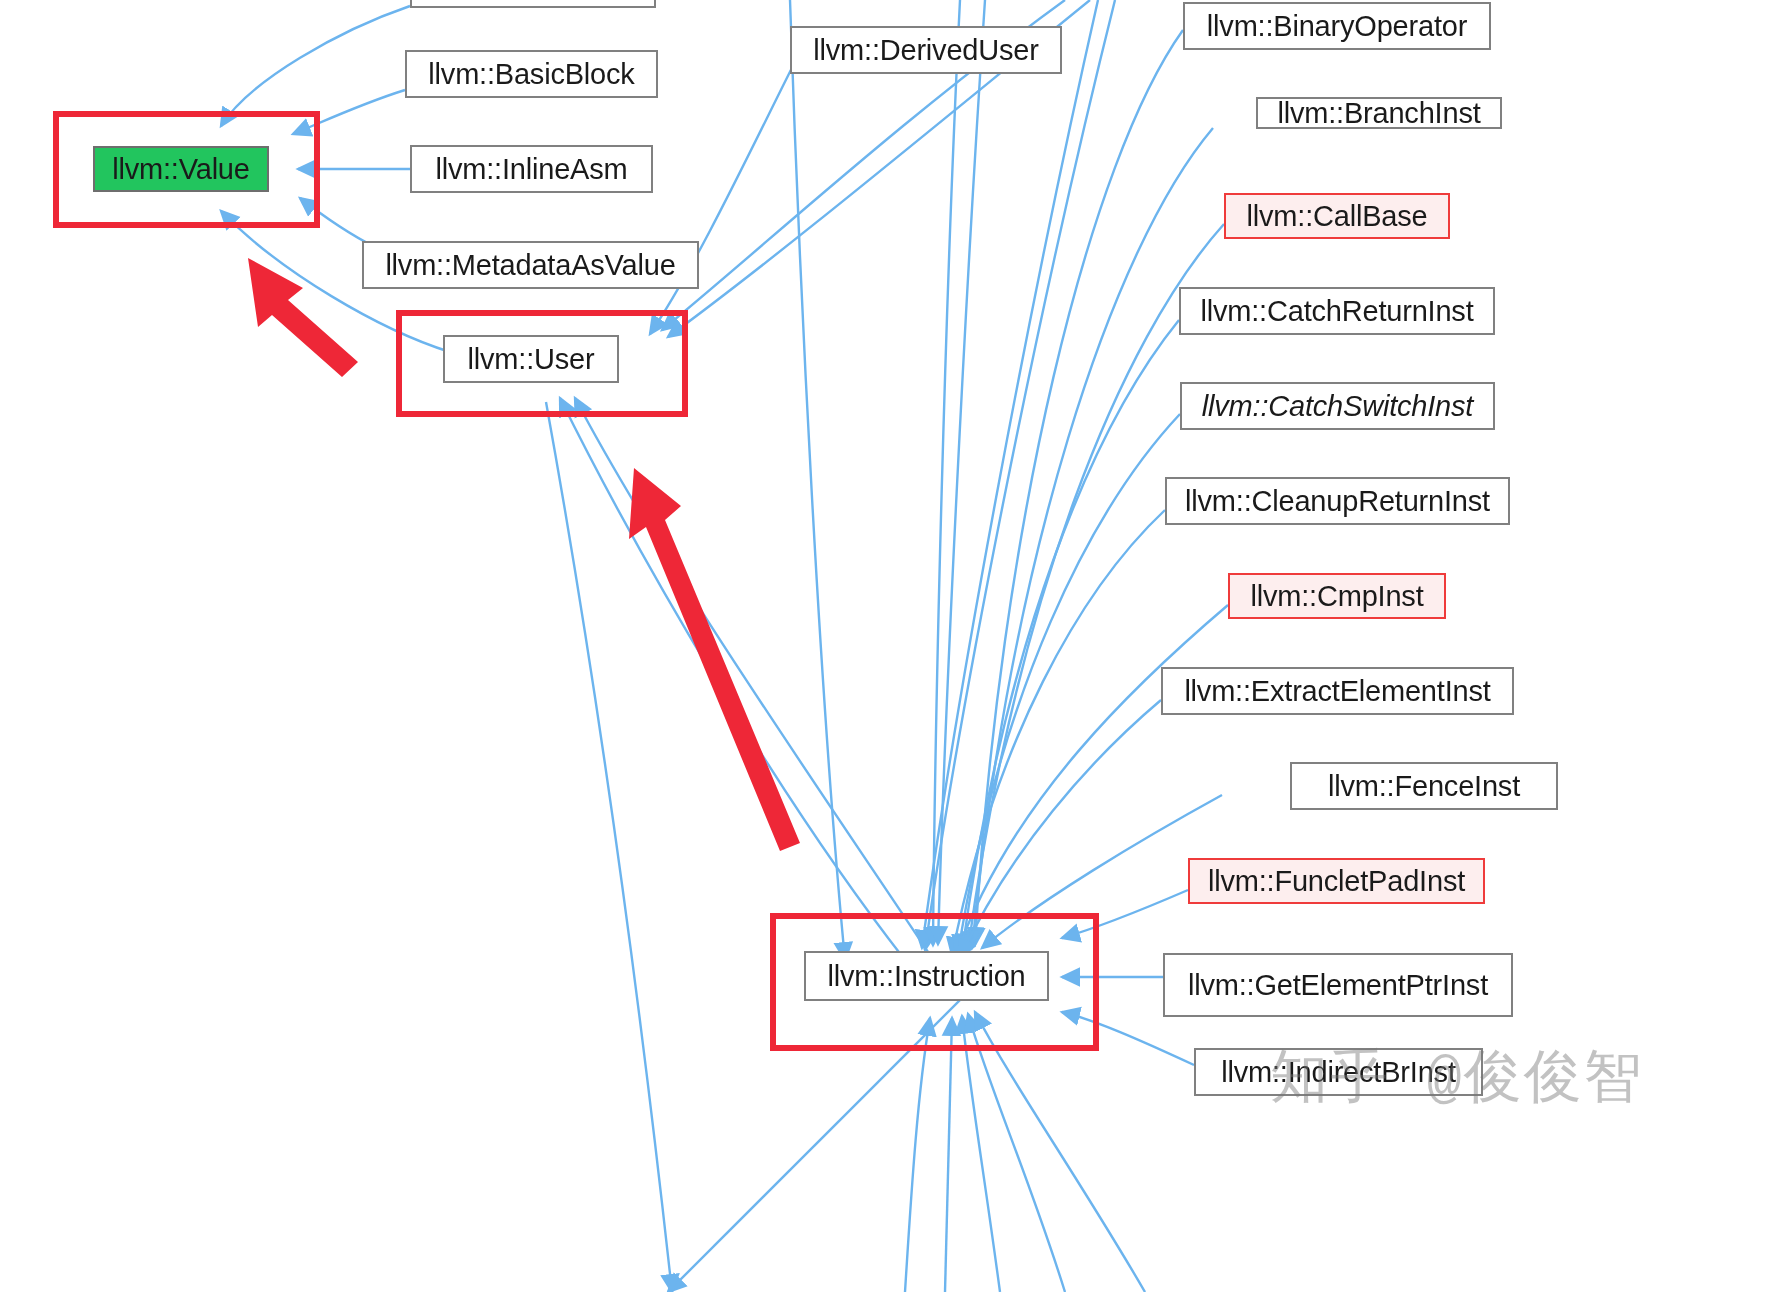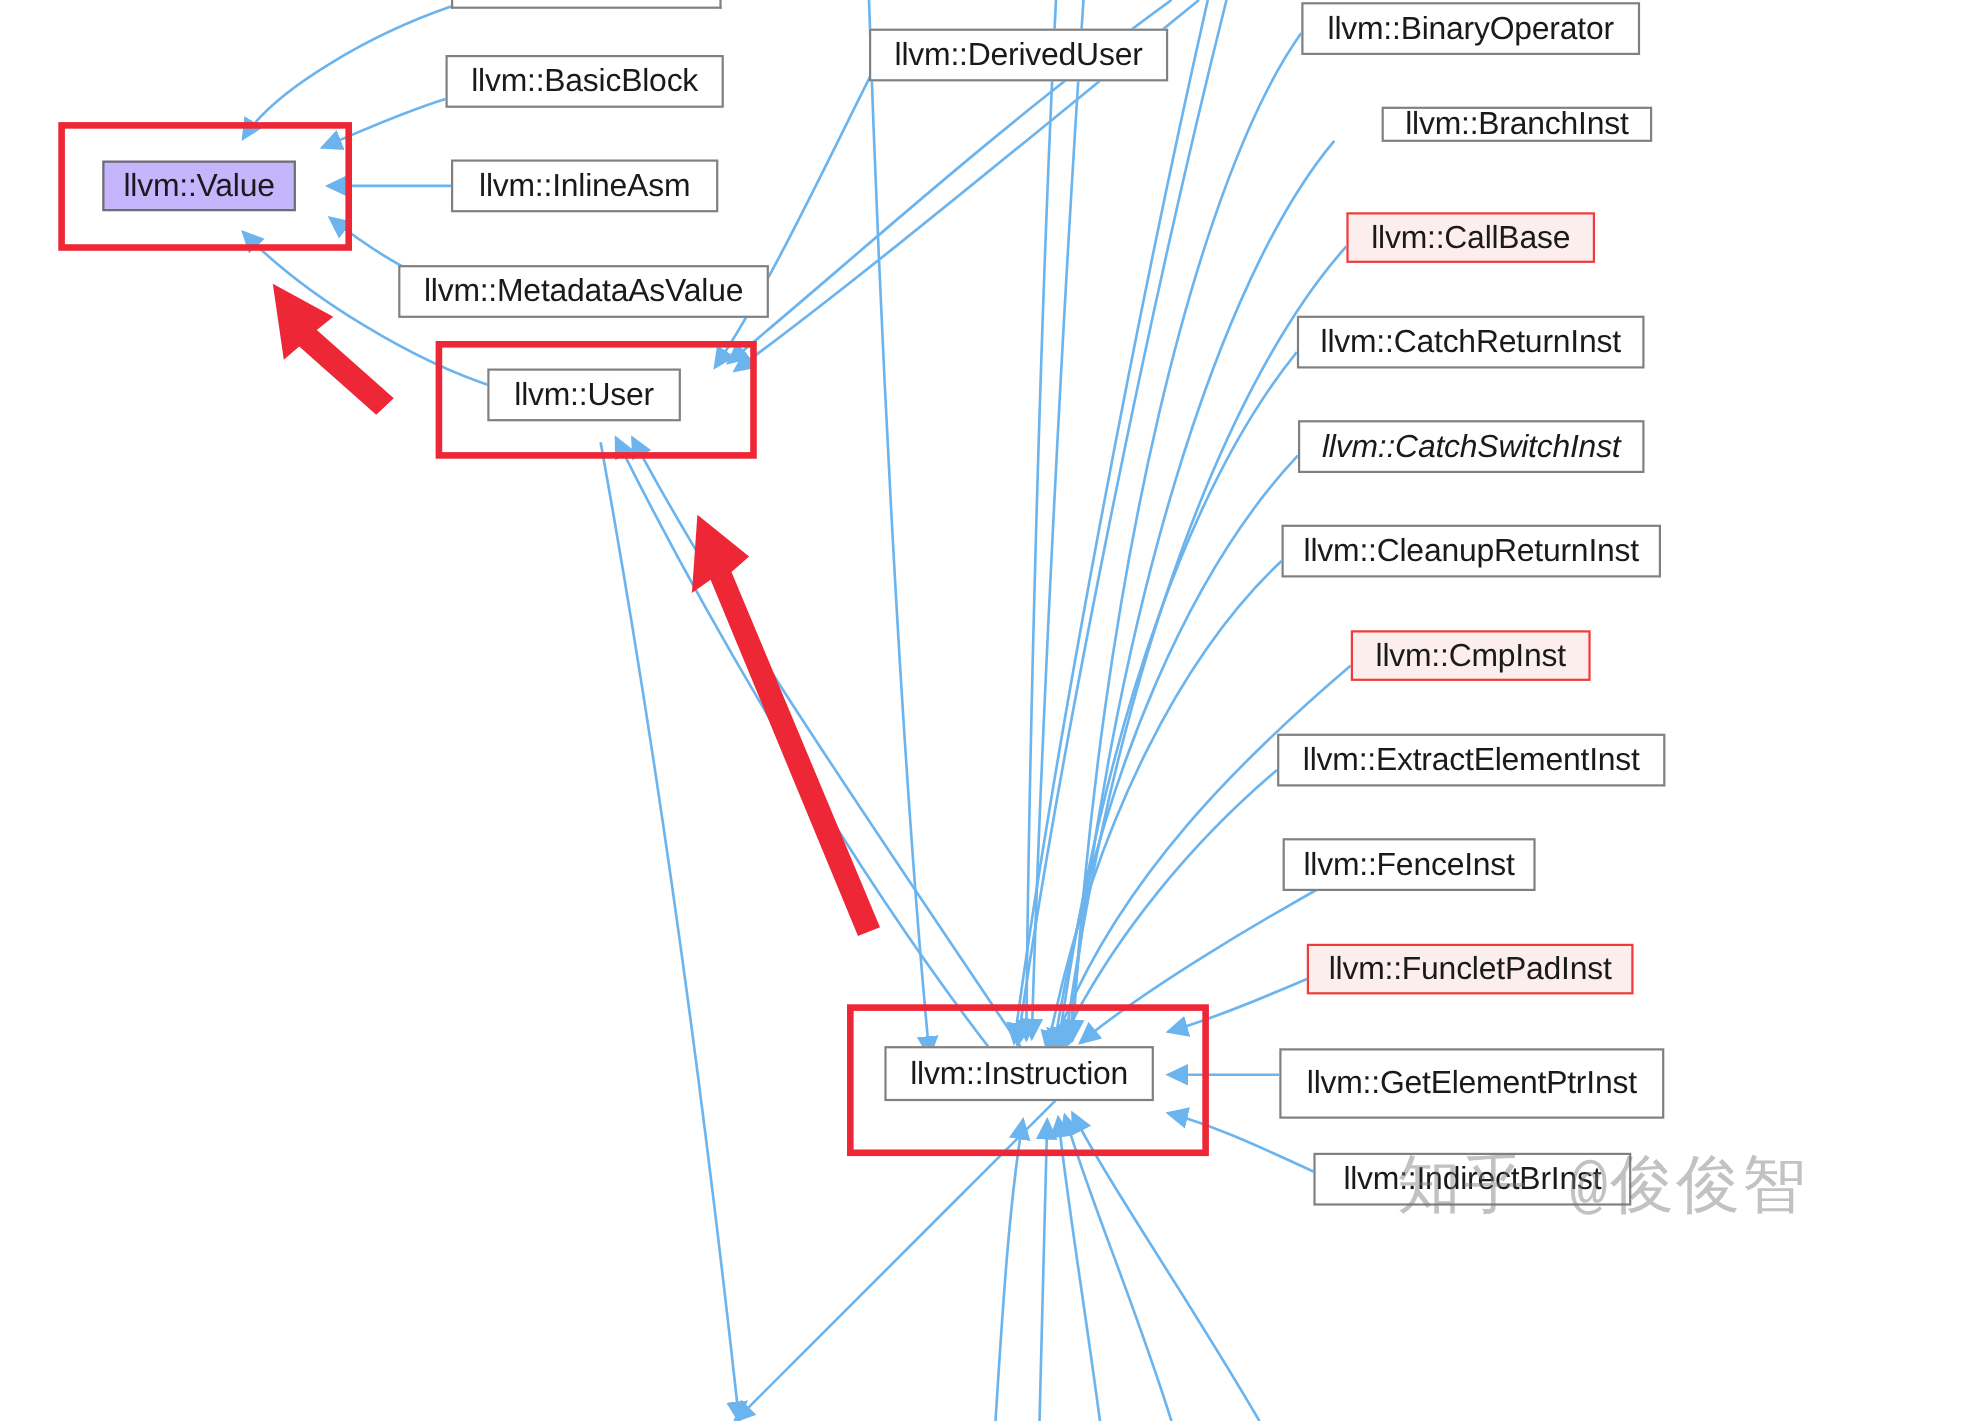--- a/index.html
+++ b/index.html
@@ -34,21 +34,21 @@
     background: #ffffff;
     border: 2px solid #808080;
     color: #1a1a1a;
     font-size: 29px;
     line-height: 1;
     white-space: nowrap;
     letter-spacing: -0.2px;
     z-index: 3;
   }
   .node.root {
-    background: #c4b5fd;
+    background: #22c55e;
     border: 2px solid #6e6e6e;
   }
   .node.abstract {
     background: #fdeeee;
     border: 2px solid #ef3b3b;
   }
   .node.clipped-top {
     border-top: none;
   }
   .hl {
@@ -158,21 +158,21 @@
   <div class="node" style="left:1179px; top:287px; width:316px; height:48px;">llvm::CatchReturnInst</div>
 
   <div class="node" style="left:1180px; top:382px; width:315px; height:48px;font-style:italic;">llvm::CatchSwitchInst</div>
 
   <div class="node" style="left:1165px; top:477px; width:345px; height:48px;">llvm::CleanupReturnInst</div>
 
   <div class="node abstract" style="left:1228px; top:573px; width:218px; height:46px;">llvm::CmpInst</div>
 
   <div class="node" style="left:1161px; top:667px; width:353px; height:48px;">llvm::ExtractElementInst</div>
 
-  <div class="node" style="left:1166px; top:762px; width:230px; height:48px;text-align:center;">llvm::FenceInst</div>
+  <div class="node" style="left:1290px; top:762px; width:268px; height:48px;text-align:center;">llvm::FenceInst</div>
 
   <div class="node abstract" style="left:1188px; top:858px; width:297px; height:46px;">llvm::FuncletPadInst</div>
 
   <div class="node" style="left:1163px; top:953px; width:350px; height:64px;">llvm::GetElementPtrInst</div>
 
   <div class="node" style="left:1194px; top:1048px; width:289px; height:48px;">llvm::IndirectBrInst</div>
 
   <svg class="annot-arrow" style="left:0; top:0; width:1790px; height:1292px;" viewBox="0 0 1790 1292" xmlns="http://www.w3.org/2000/svg">
     <g fill="#ee2737">
 

